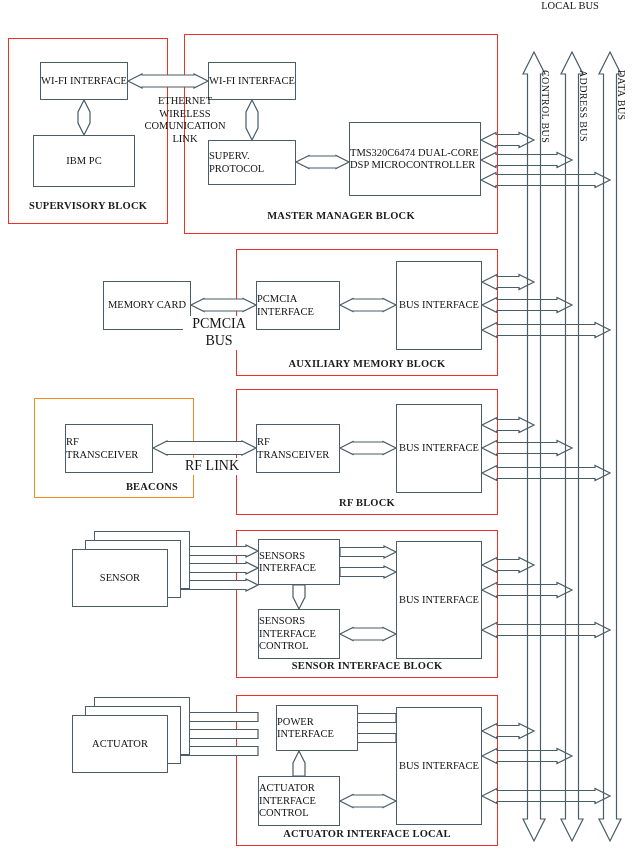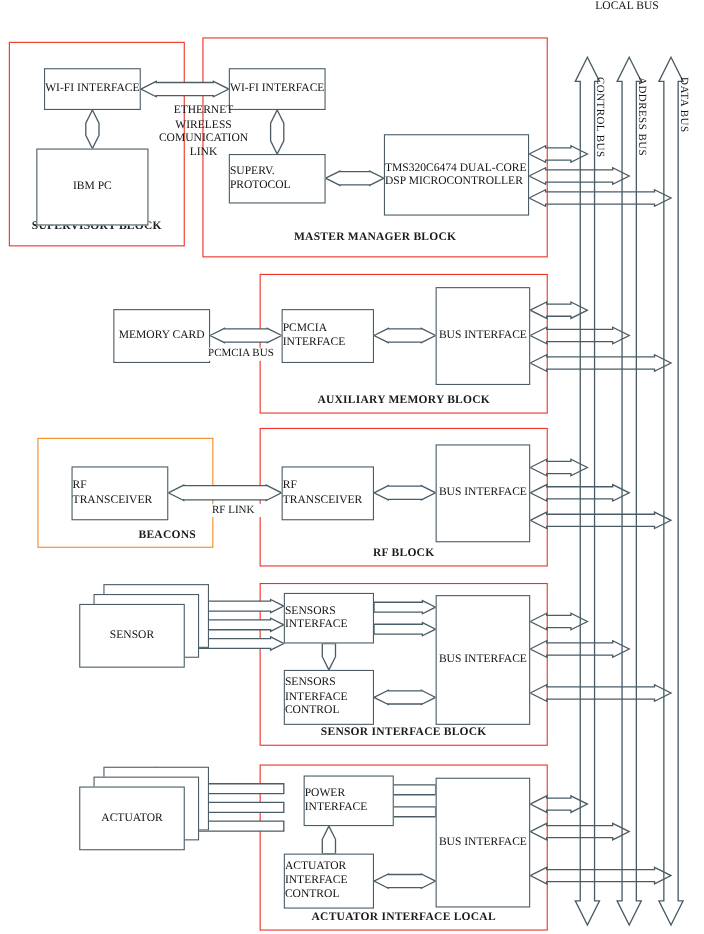--- a/index.html
+++ b/index.html
@@ -14,21 +14,21 @@
 
   
   .box{position:absolute;box-sizing:border-box;border:1.4px solid #4a5c66;background:#fff;
        display:flex;align-items:center;justify-content:center;text-align:left;
        font-size:10.5px;line-height:1.18;color:#141414;z-index:6;}
   .box.ghost{z-index:4;}
 
   
   .lbl{position:absolute;font-size:10.5px;line-height:1.2;text-align:center;color:#141414;
        white-space:pre-line;z-index:7;}
-  .lbl.tiny{font-size:10px;}
+  .lbl.tiny{font-size:14px;}
   .lbl.bg{background:#fff;}
 
   
   .vlbl{position:absolute;font-size:10px;letter-spacing:.4px;color:#141414;
         transform-origin:0 0;transform:rotate(90deg);white-space:nowrap;z-index:12;}
 
   
   svg.arrows{position:absolute;left:0;top:0;width:640px;height:849px;overflow:visible;}
   .ol{fill:none;stroke:#4a5c66;stroke-width:1.2;}
   .hollow{fill:#ffffff;stroke:#4a5c66;stroke-width:1.2;}
@@ -109,21 +109,21 @@
         <line x1="133" y1="706" x2="133" y2="715" class="wire"></line>
         <polygon points="396,713.5 352,713.5 352,712 340,718 352,724 352,722.5 396,722.5" class="hollow"></polygon>
         <polygon points="396,733.5 352,733.5 352,732 340,738 352,744 352,742.5 396,742.5" class="hollow"></polygon>
         <polygon points="293,776 293,763 293,763 299,751 305,763 305,763 305,776" class="hollow"></polygon>
         <polygon points="340,801 353,794.5 353,795 383,795 383,794.5 396,801 383,807.5 383,807 353,807 353,807.5" class="hollow"></polygon>
       </g>
   </svg>
 
   <div class="box" style="left:40px;top:62px;width:88px;height:38px;">WI-FI
 INTERFACE</div>
-  <div class="box" style="left:33px;top:135px;width:102px;height:70px;">IBM PC</div>
+  <div class="box" style="left:33px;top:135px;width:102px;height:52px;">IBM PC</div>
 
   <div class="box" style="left:208px;top:62px;width:88px;height:38px;">WI-FI
 INTERFACE</div>
   <div class="box" style="left:208px;top:140px;width:88px;height:45px;">SUPERV.
 PROTOCOL</div>
   <div class="box" style="left:349px;top:122px;width:132px;height:74px;">TMS320C6474
 DUAL-CORE DSP
 MICROCONTROLLER</div>
 
   <div class="box" style="left:103px;top:281px;width:88px;height:49px;">MEMORY

